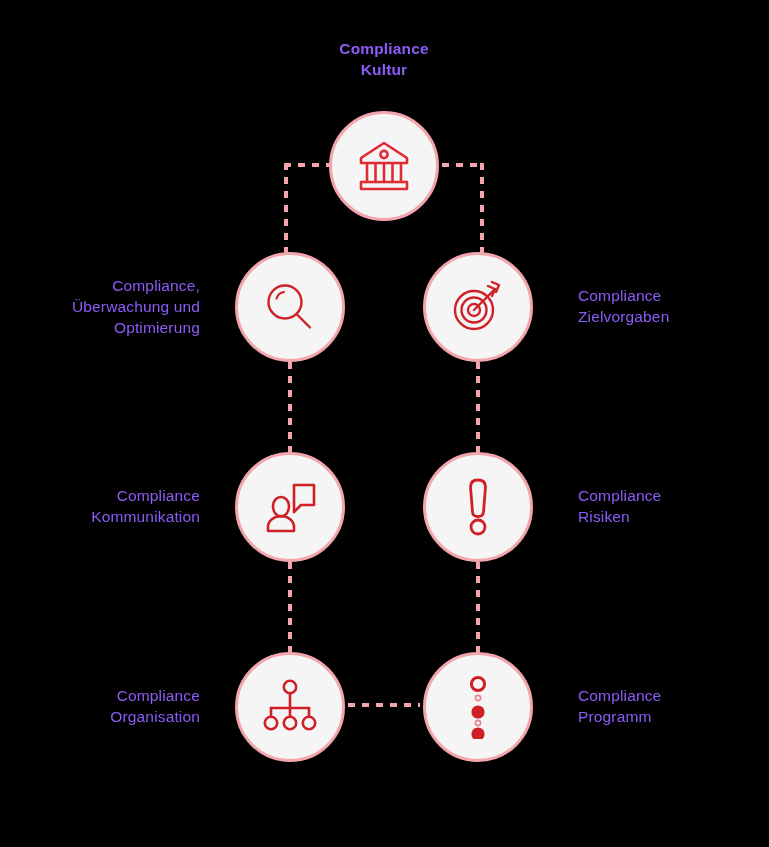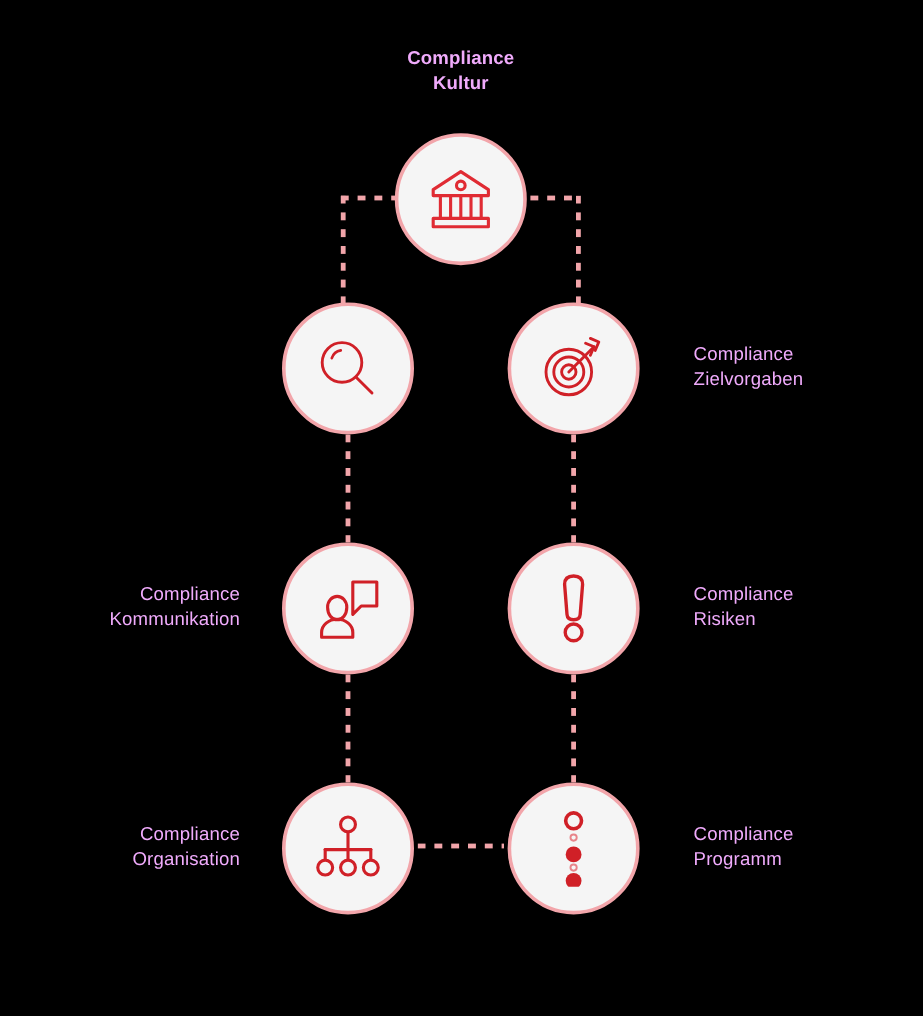--- a/index.html
+++ b/index.html
@@ -49,21 +49,21 @@
     display: flex;
     align-items: center;
     justify-content: center;
     z-index: 5;
   }
   .node svg { display: block; }
 
   
   .label {
     position: absolute;
-    color: #f0abfc;
+    color: #8b5cf6;
     font-size: 15.5px;
     line-height: 21px;
     letter-spacing: 0.15px;
     z-index: 6;
     white-space: pre-line;
   }
   .label-right { text-align: left; }
   .label-left  { text-align: right; }
   .label-top   { text-align: center; font-weight: bold; }
 </style>
@@ -103,20 +103,23 @@
         <line x1="22.5" y1="29" x2="22.5" y2="47"></line>
         <line x1="31" y1="29" x2="31" y2="47"></line>
         <line x1="39.5" y1="29" x2="39.5" y2="47"></line>
         <line x1="48" y1="29" x2="48" y2="47"></line>
 
         <rect x="8" y="47" width="46" height="7"></rect>
       </svg>
     </span>
   </div>
 
+  <div class="label label-left" style="left:0px; top:275px; width:200px;">Compliance,
+Überwachung und
+Optimierung</div>
 
   <div class="node" style="left:235px; top:252px;">
     <span>
       <svg width="60" height="60" viewBox="0 0 60 60" fill="none" stroke="#d02027" stroke-width="2.4" stroke-linecap="round">
         <circle cx="25" cy="25" r="16.5"></circle>
         <path d="M16.5 21.5 a9.5 9.5 0 0 1 7.5 -6.5" stroke-width="2.2"></path>
         <line x1="37" y1="37.5" x2="50" y2="50.5"></line>
       </svg>
     </span>
   </div>

